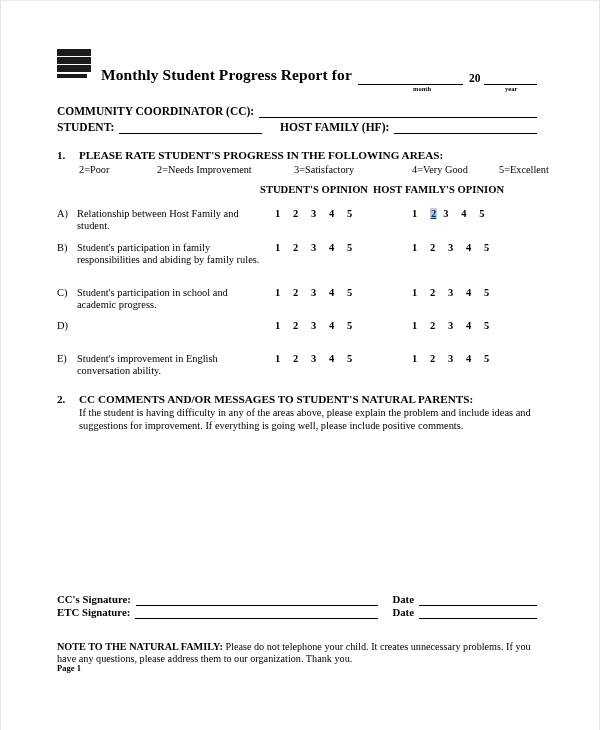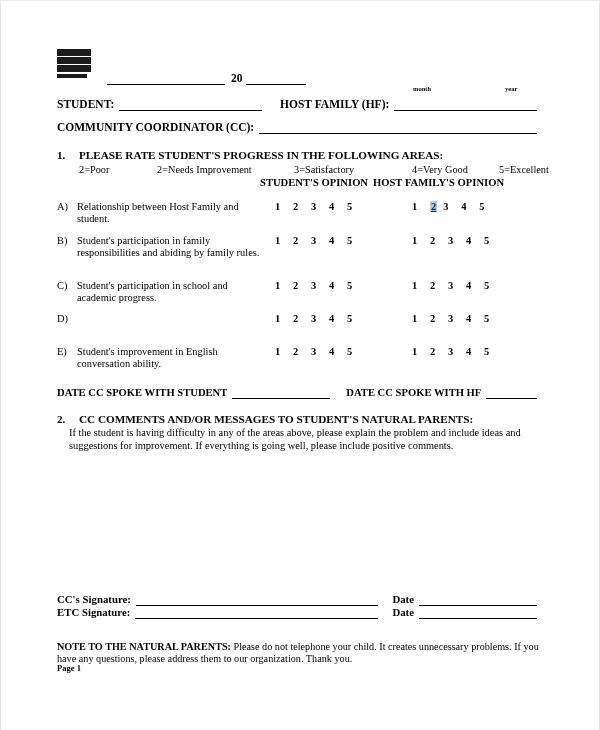--- a/index.html
+++ b/index.html
@@ -133,20 +133,21 @@
   .scale span { position: absolute; top: 0; white-space: nowrap; }
   .sc0 { left: 0; }
   .sc1 { left: 78px; }
   .sc2 { left: 215px; }
   .sc3 { left: 333px; }
   .sc4 { left: 420px; }
 
   .colheads {
     position: relative;
     height: 15px;
+    margin-top: 7px;
     font-size: 10.6px;
     font-weight: bold;
     text-align: center;
   }
   .colheads span { position: absolute; top: 0; white-space: nowrap; }
   .ch-student { left: 203px; }
   .ch-host    { left: 316px; }
 
   
   .rate-row {
@@ -211,21 +212,21 @@
   .dgap { width: 16px; flex: none; }
 
   
   .sec2 { margin-top: 14px; }
   .sec2-head {
     font-size: 11.2px;
     font-weight: bold;
     display: flex;
   }
   .sec2-body {
-    margin-left: 12px;
+    margin-left: 22px;
     margin-top: 2px;
     font-size: 10.4px;
     line-height: 12.6px;
     width: 452px;
   }
 
   
   .sigblock {
     position: absolute;
     left: 56px;
@@ -281,43 +282,44 @@
 
     <div class="sheet">
 
       <div class="hdr-row">
         <span class="logo">
           <span class="blk l1"></span>
           <span class="blk l2"></span>
           <span class="blk l3"></span>
           <span class="blk l4"></span>
         </span>
+        <span class="title">Monthly Student Progress Report for</span>
         <span class="ln month-line"></span>
         <span class="yr-lab">20</span>
         <span class="ln year-line"></span>
       </div>
 
       <div class="sublabels">
         <span class="sub-month">month</span>
         <span class="sub-year">year</span>
+      </div>
+
+      <div class="fieldrow" style="margin-top:10px;">
+        <span class="flab">COMMUNITY COORDINATOR (CC):</span>
+        <span class="ln fline"></span>
       </div>
 
       <div class="fieldrow">
         <span class="flab">STUDENT:</span>
         <span class="ln fline"></span>
         <span class="gap"></span>
         <span class="flab">HOST FAMILY (HF):</span>
         <span class="ln fline"></span>
       </div>
 
-      <div class="fieldrow" style="margin-top:10px;">
-        <span class="flab">COMMUNITY COORDINATOR (CC):</span>
-        <span class="ln fline"></span>
-      </div>
-
       <div class="sec">
         <div class="sec-head">
           <span class="sec-num">1.</span>
           <span>PLEASE RATE STUDENT'S PROGRESS IN THE FOLLOWING AREAS:</span>
         </div>
 
         <div class="scale">
           <span class="sc0">2=Poor</span>
           <span class="sc1">2=Needs Improvement</span>
           <span class="sc2">3=Satisfactory</span>
@@ -379,27 +381,20 @@
           <span class="nums nums-student">
             <i>1</i><i>2</i><i>3</i><i>4</i><i>5</i>
           </span>
           <span class="nums nums-host">
             <i>1</i><i>2</i><i>3</i><i>4</i><i>5</i>
           </span>
         </div>
       </div>
 
       <div class="dateblock">
-        <div class="daterow">
-          <span class="dlab">DATE CC SPOKE WITH STUDENT</span>
-          <span class="ln dline dline-a"></span>
-          <span class="dgap"></span>
-          <span class="dlab">DATE CC SPOKE WITH HF</span>
-          <span class="ln dline dline-b"></span>
-        </div>
       </div>
 
       <div class="sec2">
         <div class="sec2-head">
           <span class="sec-num">2.</span>
           <span>CC COMMENTS AND/OR MESSAGES TO STUDENT'S NATURAL PARENTS:</span>
         </div>
         <div class="sec2-body">If the student is having difficulty in any of the areas above, please explain the problem and include ideas and suggestions for improvement.  If everything is going well, please include positive comments.</div>
       </div>
 
@@ -414,18 +409,18 @@
       </div>
       <div class="sigrow">
         <span class="slab">ETC Signature:</span>
         <span class="ln sline"></span>
         <span class="sdatelab">Date</span>
         <span class="ln sdateline"></span>
       </div>
     </div>
 
     <div class="note">
-      <b>NOTE TO THE NATURAL PARENTS:</b><span>  Please do not telephone your child.  It creates unnecessary problems.  If you have any questions, please address them to our organization.  Thank you.</span>
+      <b>NOTE TO THE NATURAL FAMILY:</b><span>  Please do not telephone your child.  It creates unnecessary problems.  If you have any questions, please address them to our organization.  Thank you.</span>
     </div>
     <div class="pageno">Page 1</div>
 
   </div>
 </div>
 
 </body></html>

